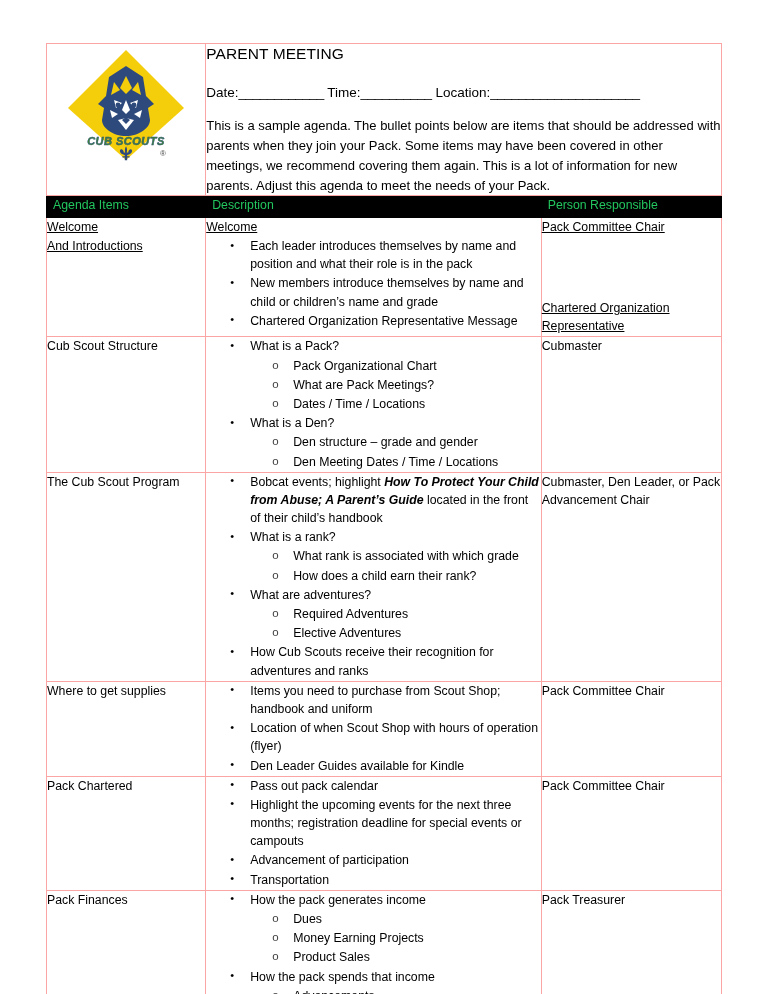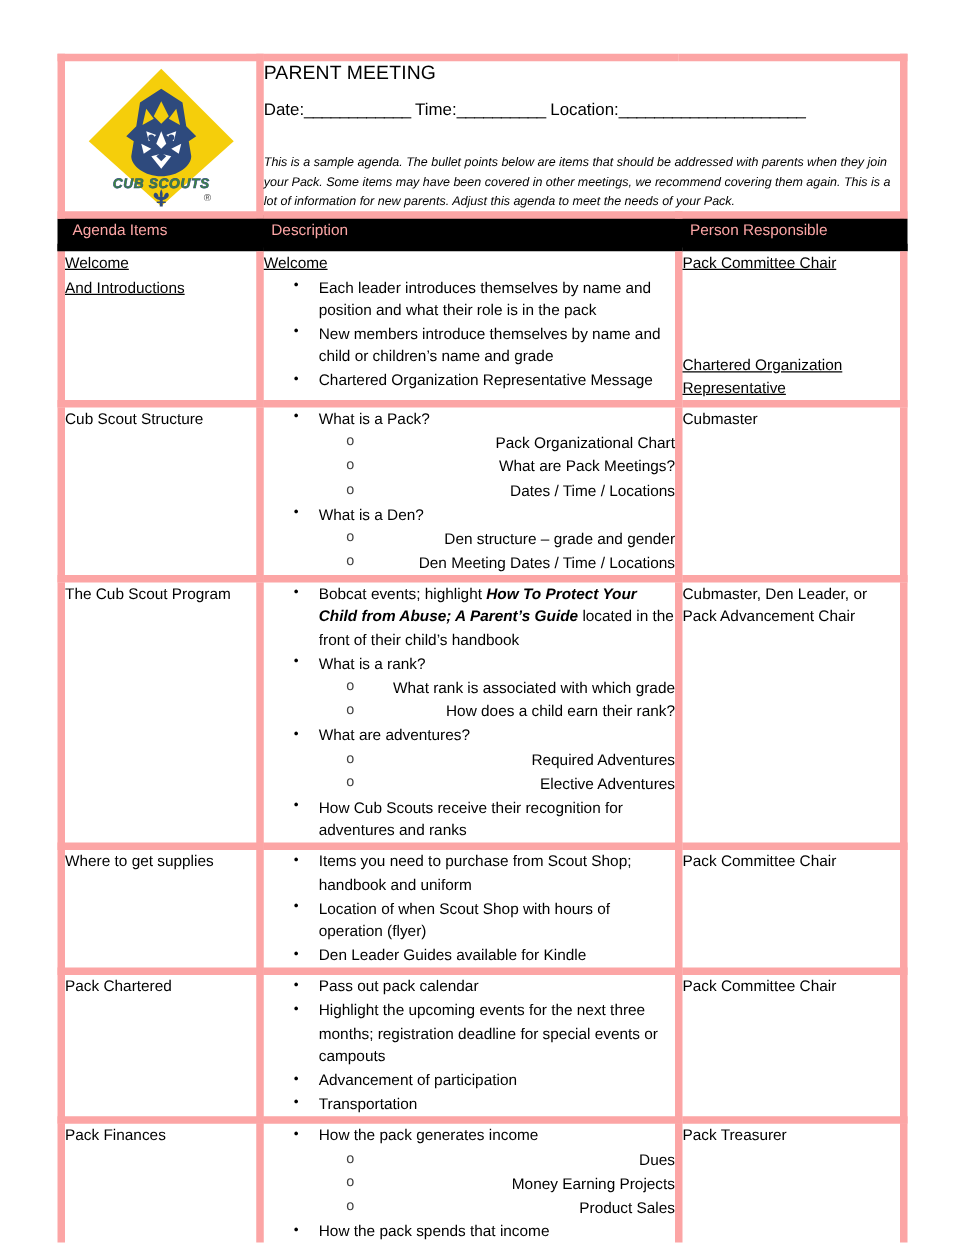--- a/index.html
+++ b/index.html
@@ -22,21 +22,21 @@
     top: 43px;
     width: 676px;
   }
 
   table.agenda {
     width: 676px;
     border-collapse: collapse;
     table-layout: fixed;
   }
   table.agenda td, table.agenda th {
-    border: 6px solid #fca5a5;
+    border: 1px solid #fca5a5;
     vertical-align: top;
     padding: 0;
     text-align: left;
     font-weight: normal;
   }
 
   
   .logo-cell {
     width: 159px;
     padding: 4px 2px 4px 2px;
@@ -46,46 +46,45 @@
     padding: 6px 8px 8px 7px;
   }
   .doc-title {
     font-size: 15.5px;
     line-height: 1.35;
     letter-spacing: .1px;
   }
   .doc-fields {
     font-size: 13.5px;
     line-height: 1.45;
-    margin-top: 8px;
+    margin-top: 18px;
     white-space: nowrap;
   }
   .blank {
     letter-spacing: -0.4px;
   }
   .doc-note {
-    font-style: italic;
-    font-size: 10px;
+    font-size: 13px;
     line-height: 1.52;
-    margin-top: 26px;
+    margin-top: 14px;
   }
 
   
   .logo-wrap {
     width: 128px;
     height: 118px;
     margin: 0 auto;
     position: relative;
   }
   .logo-wrap svg { display: block; }
 
   
   tr.colhead td {
     background: #000000;
-    color: #fca5a5;
+    color: #22c55e;
     border-color: #000000;
     font-size: 12.3px;
     padding: 2px 6px 3px 6px;
     line-height: 1.25;
   }
 
   
   .c1 { width: 159px; }
   .c2 { width: 335px; }
   .c3 { width: 180px; }
@@ -121,21 +120,20 @@
   }
   ul.b2 {
     list-style: none;
     margin: 1px 0 0 0;
     padding: 0 0 0 22px;
   }
   ul.b2 > li {
     position: relative;
     padding: 0 0 0 21px;
     margin: 0 0 1px 0;
-    text-align: right;
   }
   ul.b2 > li::before {
     content: "o";
     position: absolute;
     left: 0;
     top: 0;
     font-size: 11.5px;
     color: #3f3f3f;
   }
   .bi { font-weight: bold; font-style: italic; }

